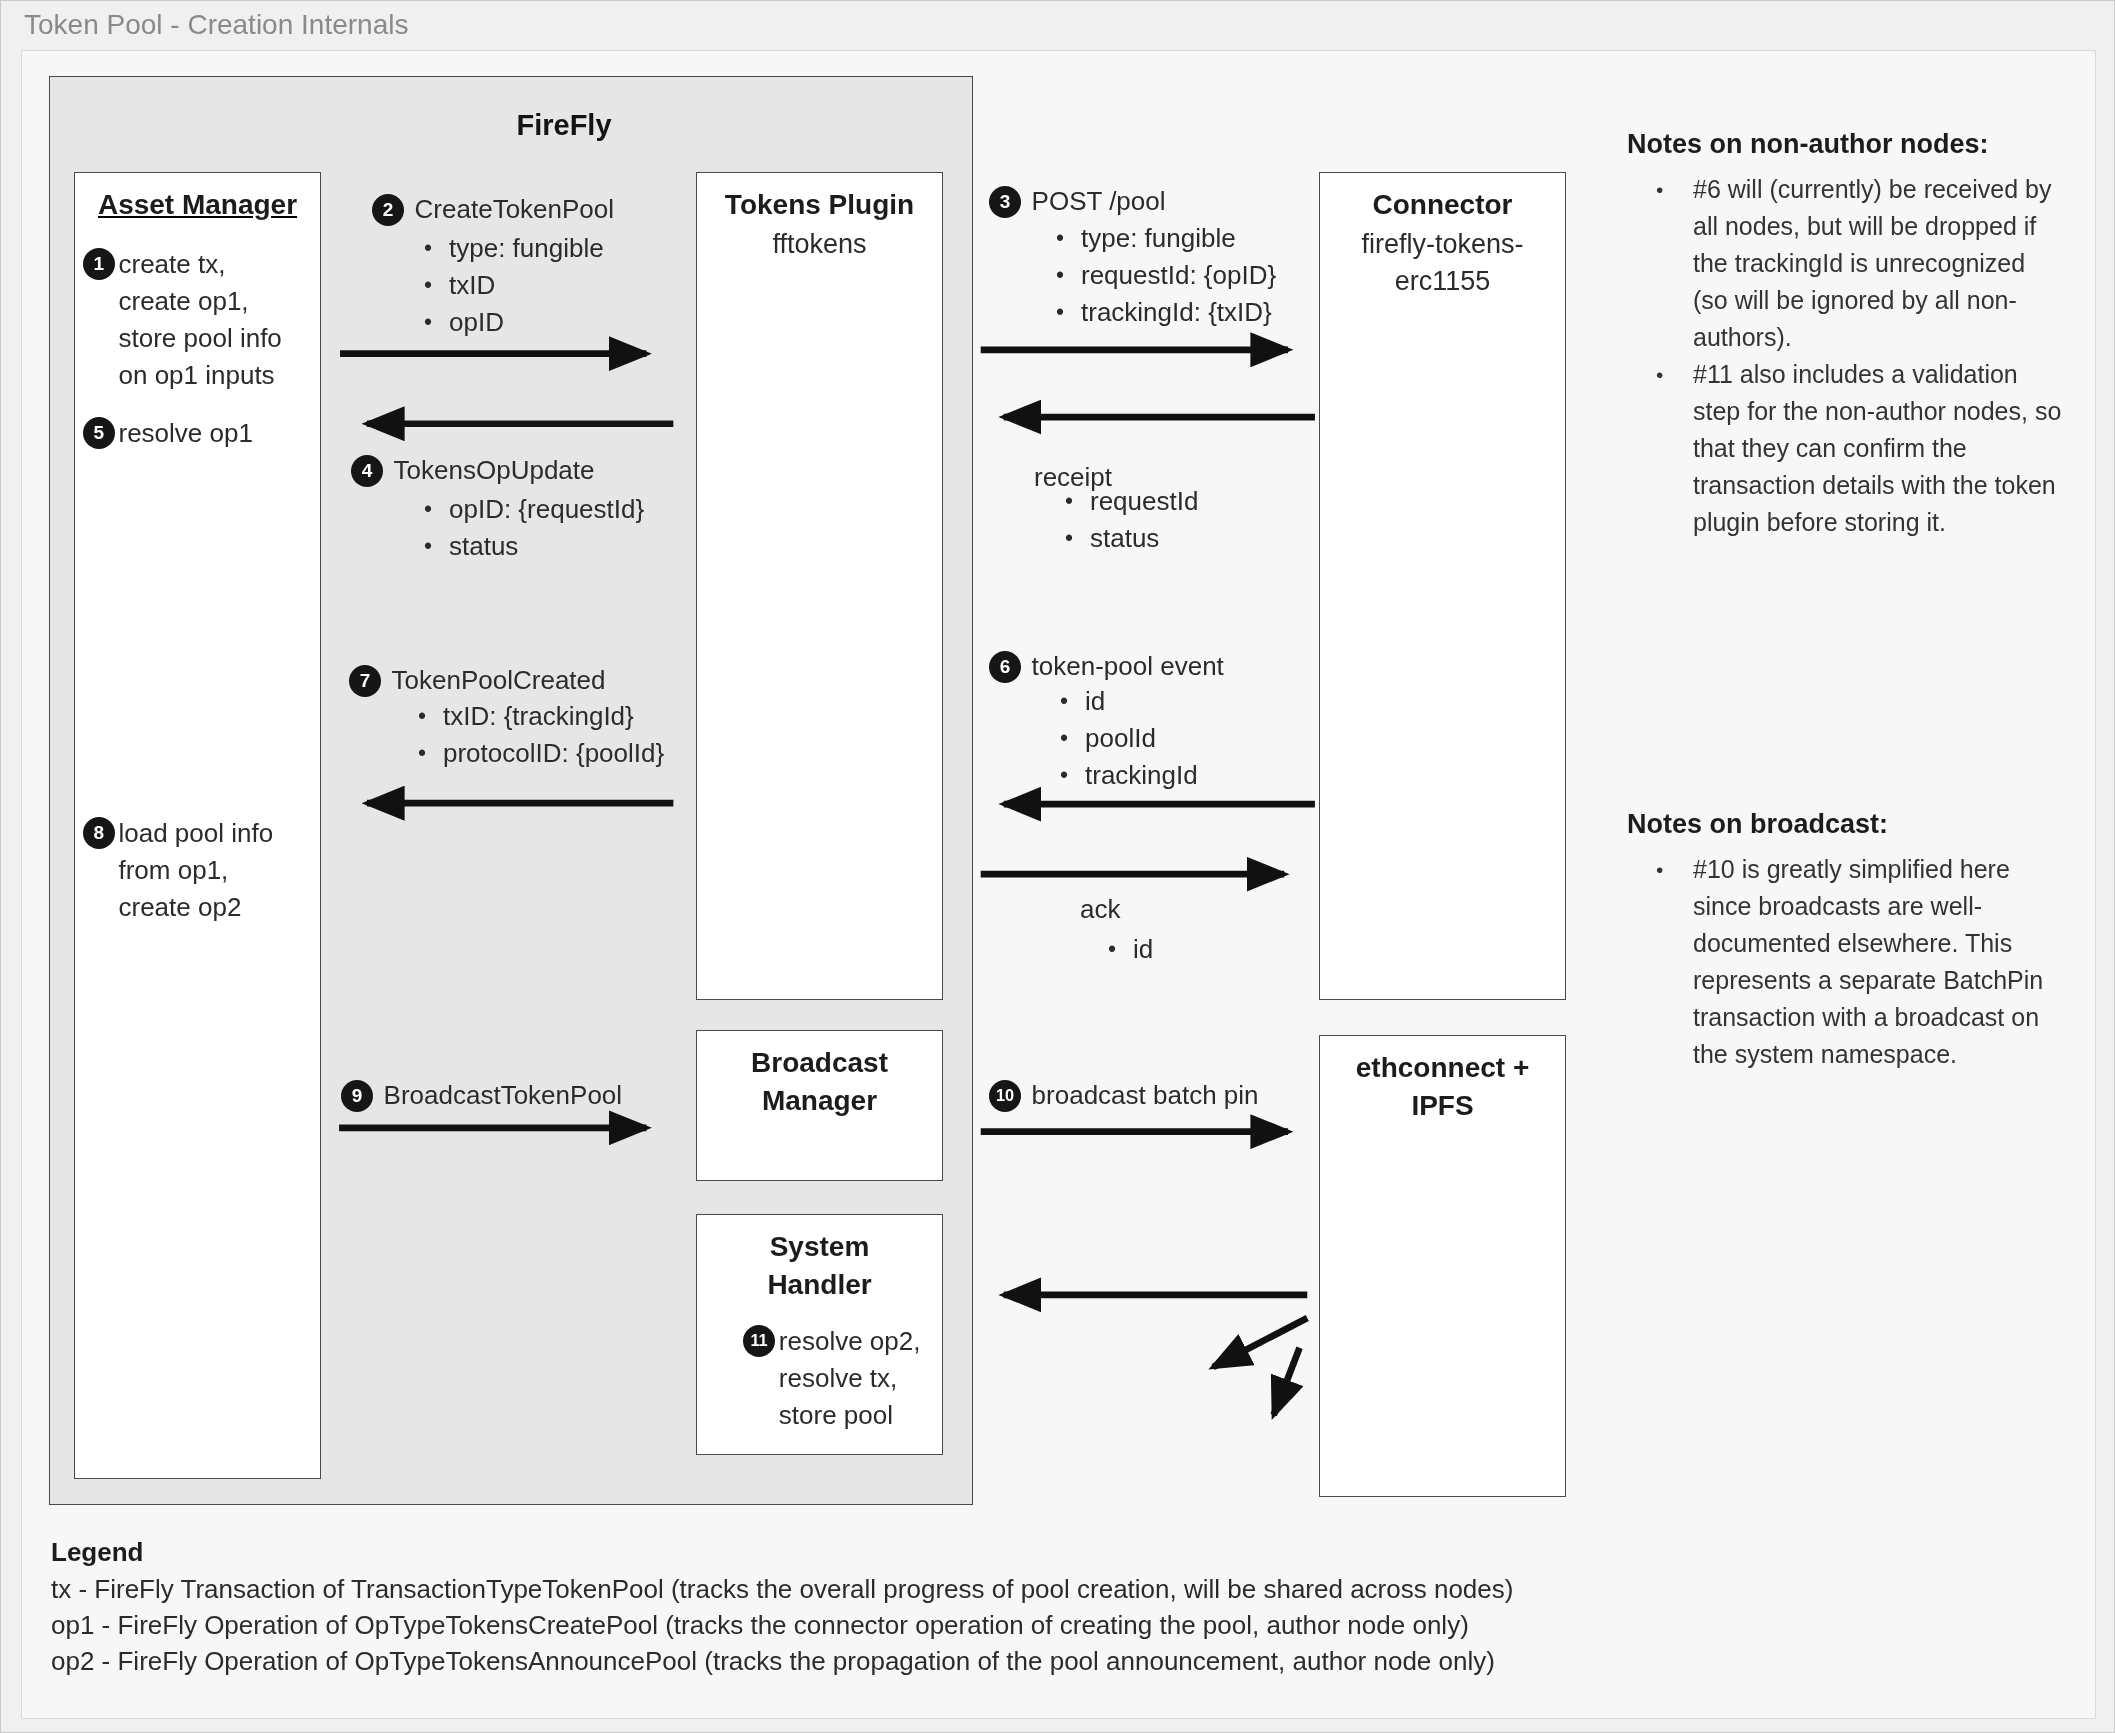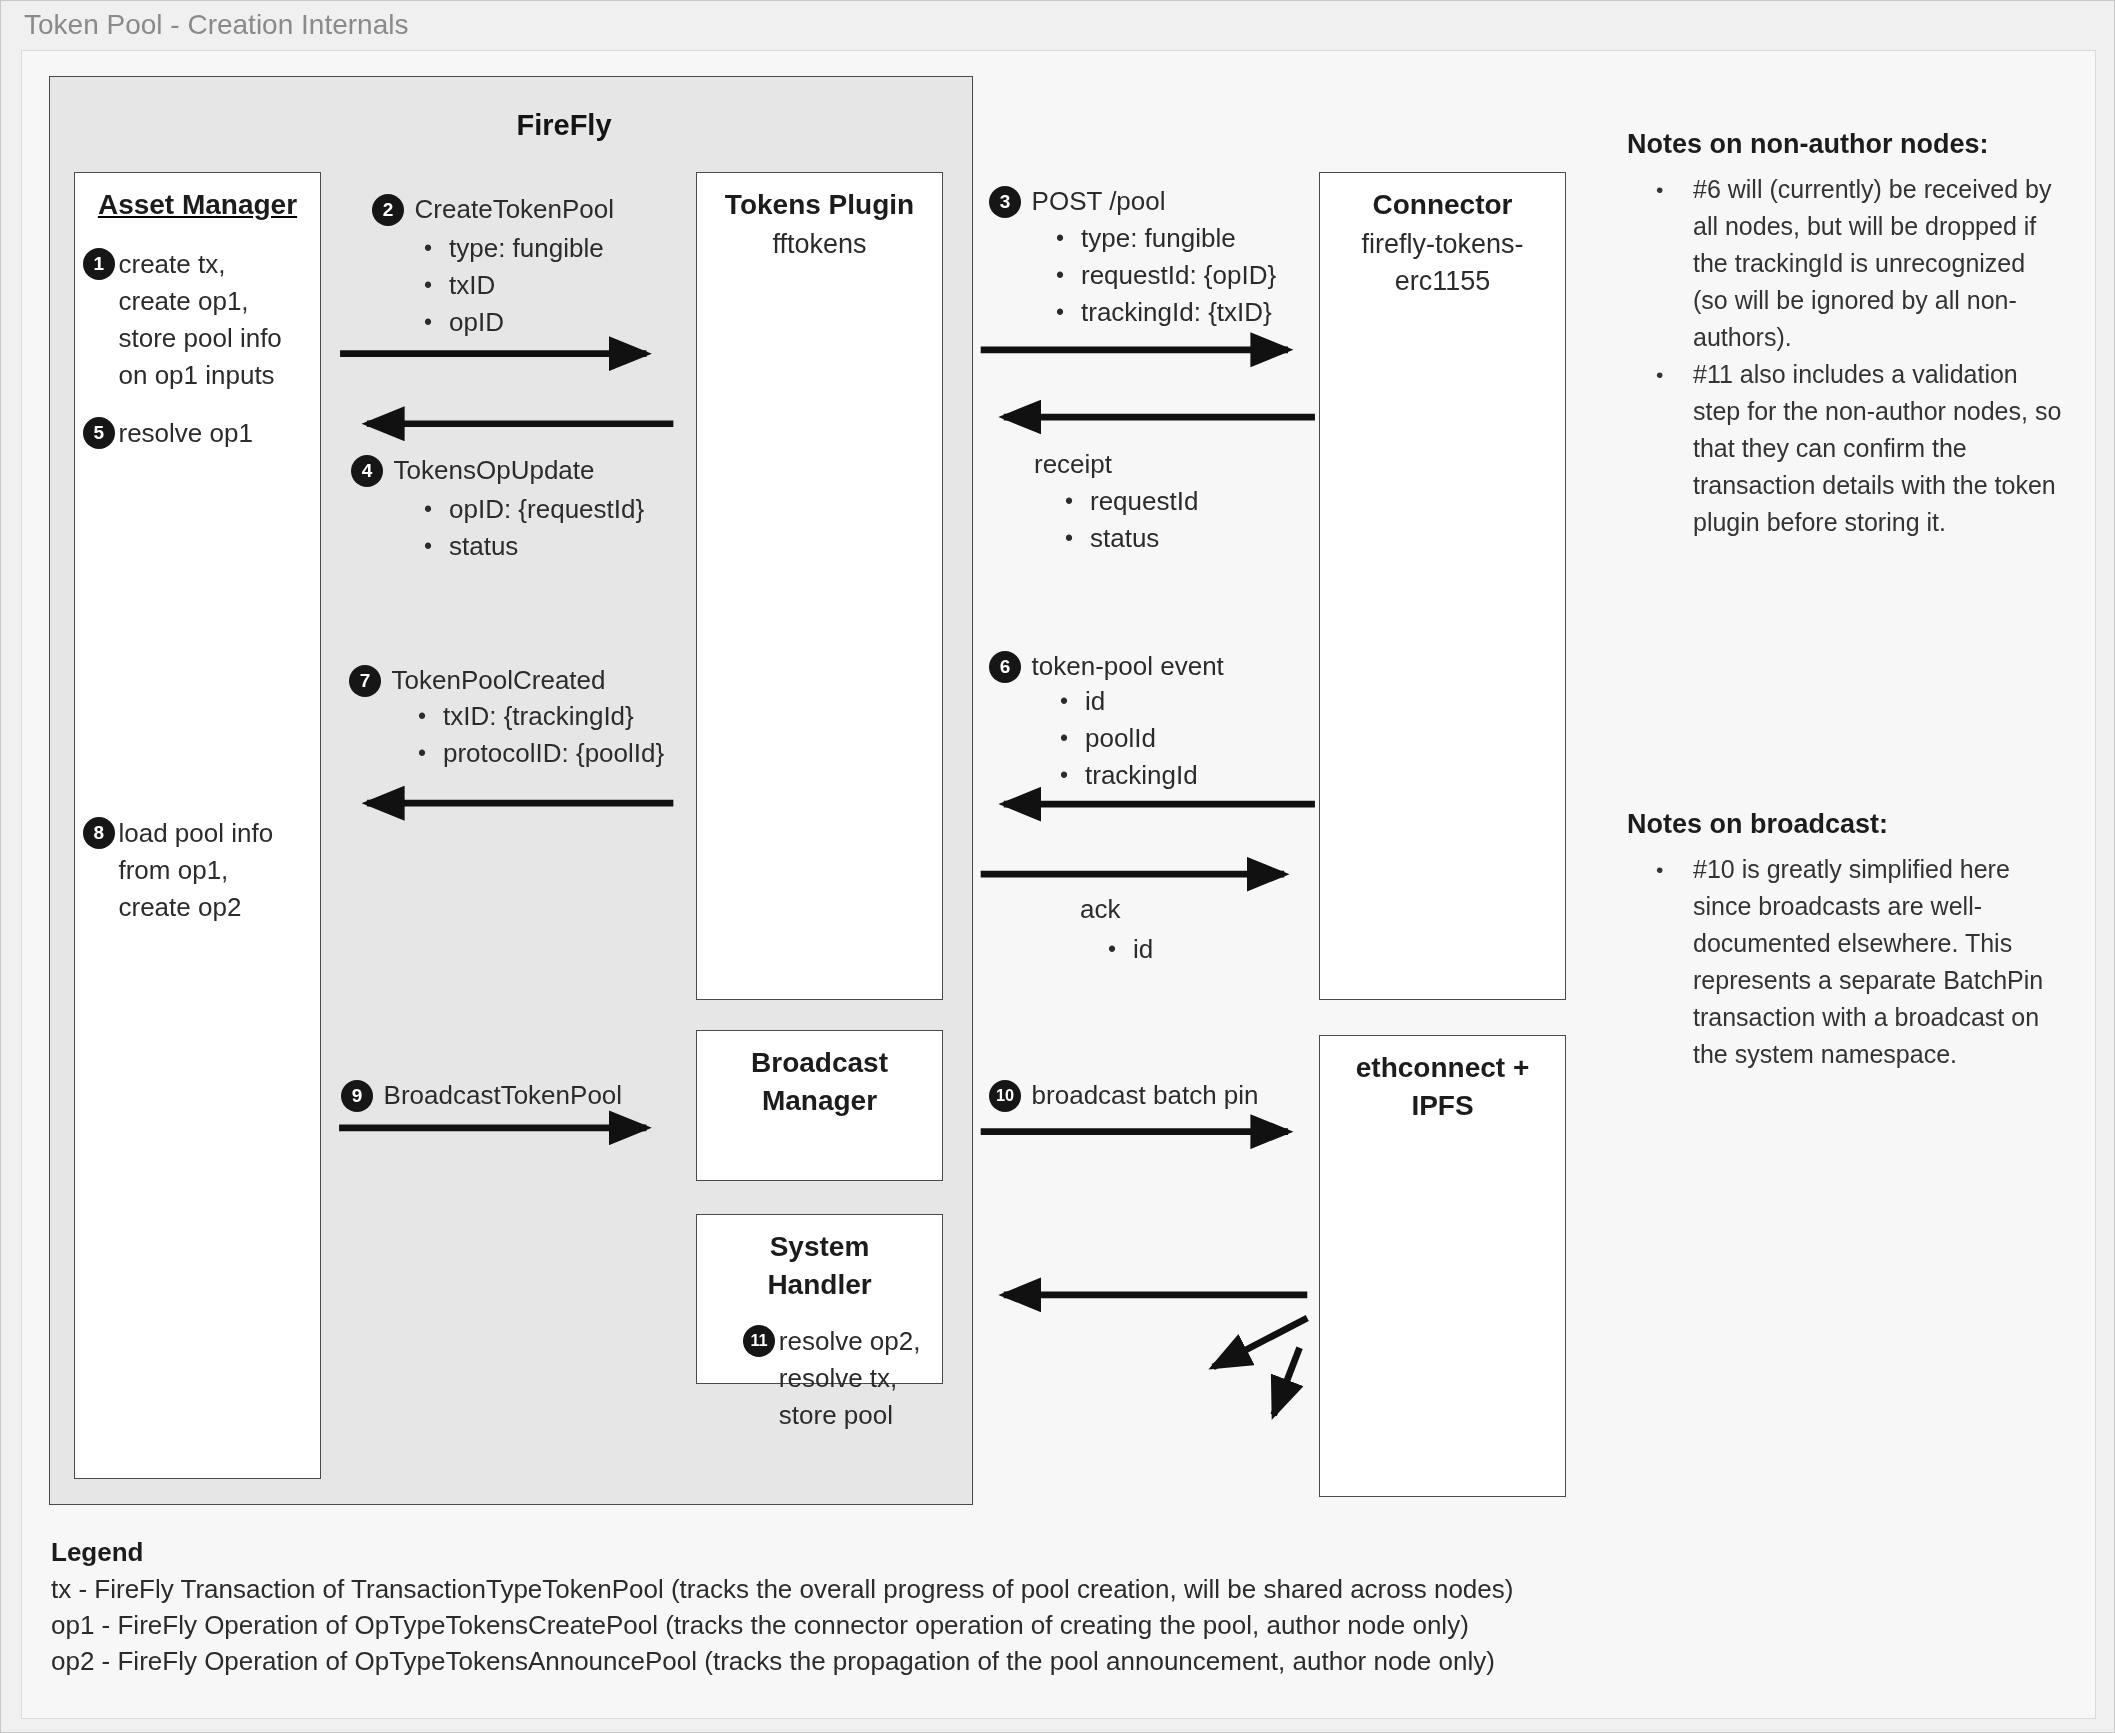--- a/index.html
+++ b/index.html
@@ -82,21 +82,21 @@
 
   <div class="box" style="left:695px; top:171px; width:247px; height:828px;">
     <div class="box-title">Tokens Plugin</div>
     <div class="box-subtitle">fftokens</div>
   </div>
 
   <div class="box" style="left:695px; top:1029px; width:247px; height:151px;">
     <div class="box-title narrow">Broadcast Manager</div>
   </div>
 
-  <div class="box" style="left:695px; top:1213px; width:247px; height:170px;">
+  <div class="box" style="left:695px; top:1213px; width:247px; height:241px;">
     <div class="box-title narrow">System Handler</div>
     <div class="step" style="left:46px; top:102px;">
       <span class="badge two">11</span>
       <div class="step-lines">
         <div>resolve op2,</div>
         <div>resolve tx,</div>
         <div>store pool</div>
       </div>
     </div>
   </div>
@@ -146,21 +146,21 @@
   <div class="msg-label" style="left:988px; top:184px;">
     <span class="badge">3</span>
     <span>POST /pool</span>
   </div>
   <div class="bullets" style="left:1055px; top:219px;">
     <div class="bullet">type: fungible</div>
     <div class="bullet">requestId: {opID}</div>
     <div class="bullet">trackingId: {txID}</div>
   </div>
 
-  <div class="plain-label" style="left:1033px; top:448px;">receipt</div>
+  <div class="plain-label" style="left:1033px; top:461px;">receipt</div>
   <div class="bullets" style="left:1064px; top:482px;">
     <div class="bullet">requestId</div>
     <div class="bullet">status</div>
   </div>
 
   <div class="msg-label" style="left:988px; top:649px;">
     <span class="badge">6</span>
     <span>token-pool event</span>
   </div>
   <div class="bullets" style="left:1059px; top:682px;">

